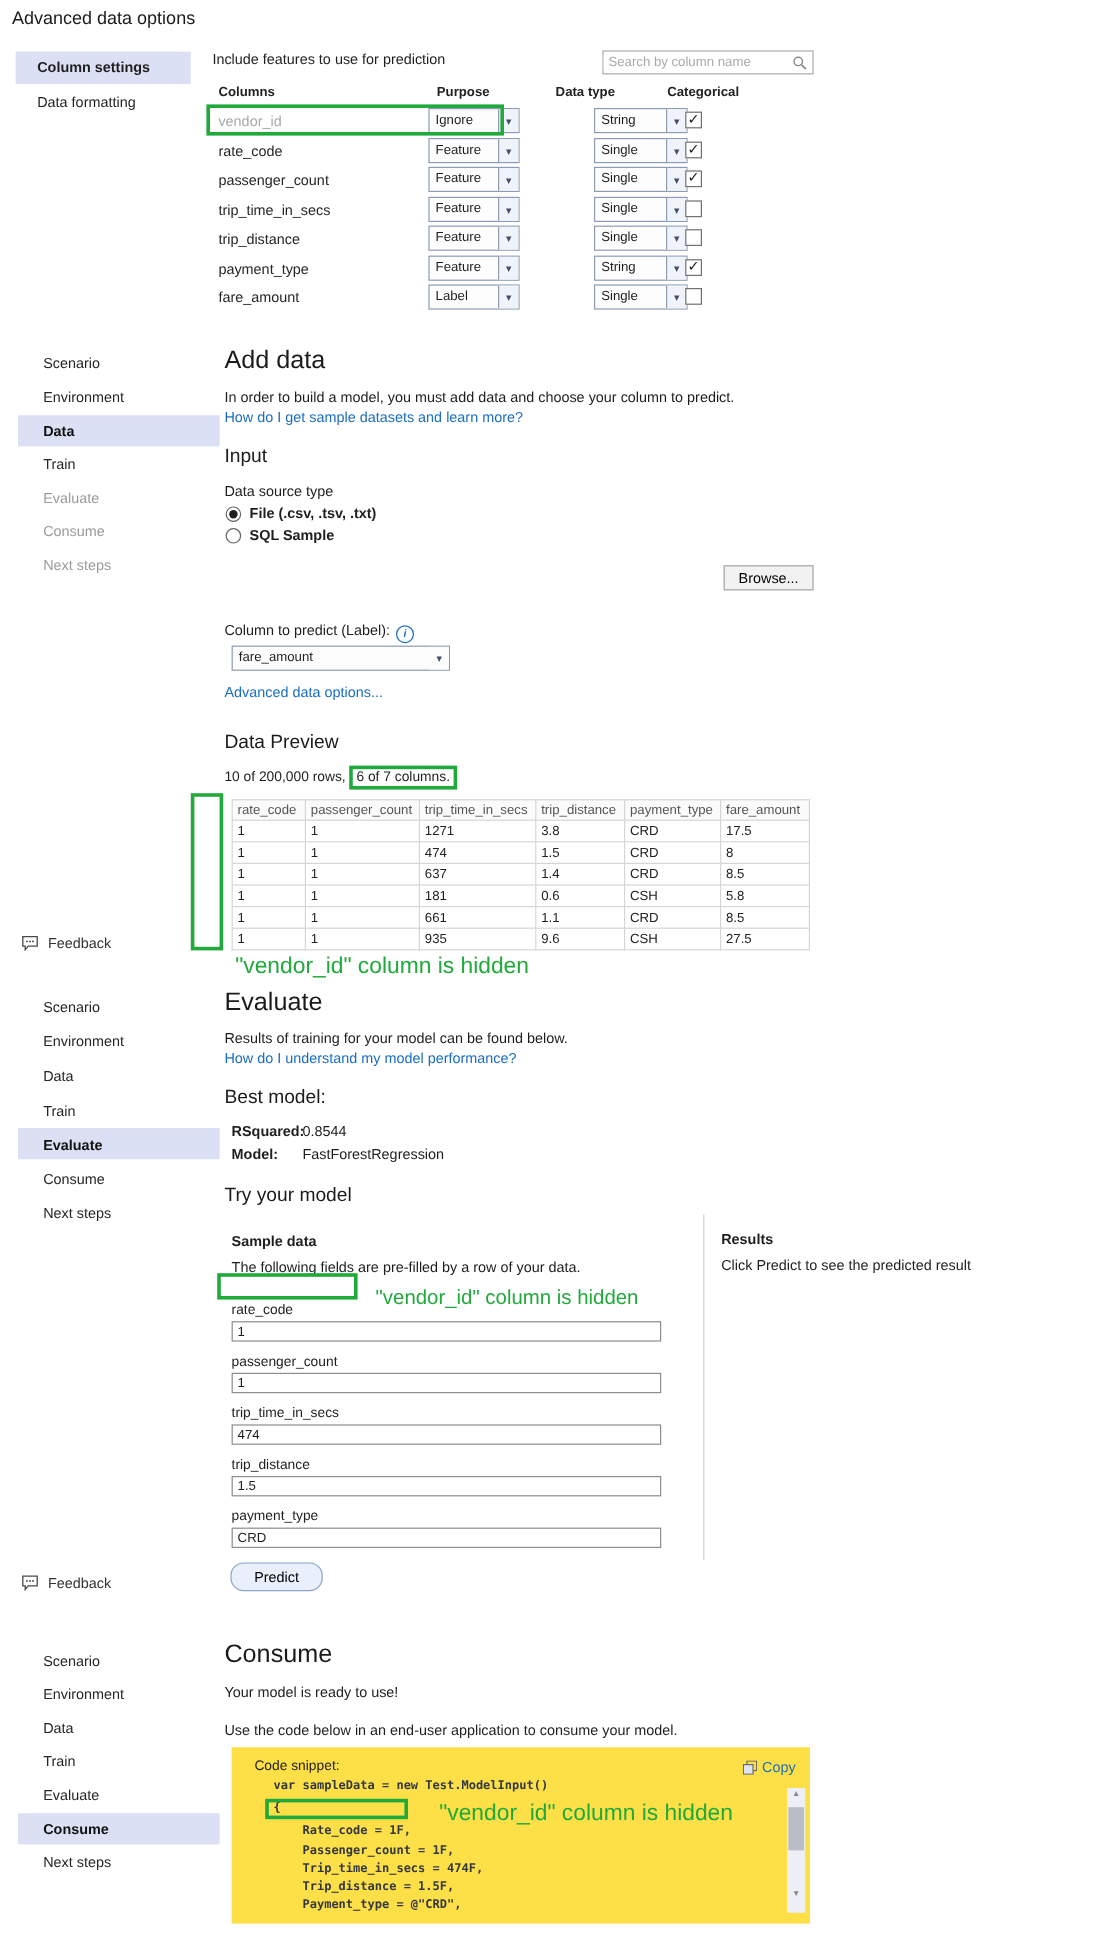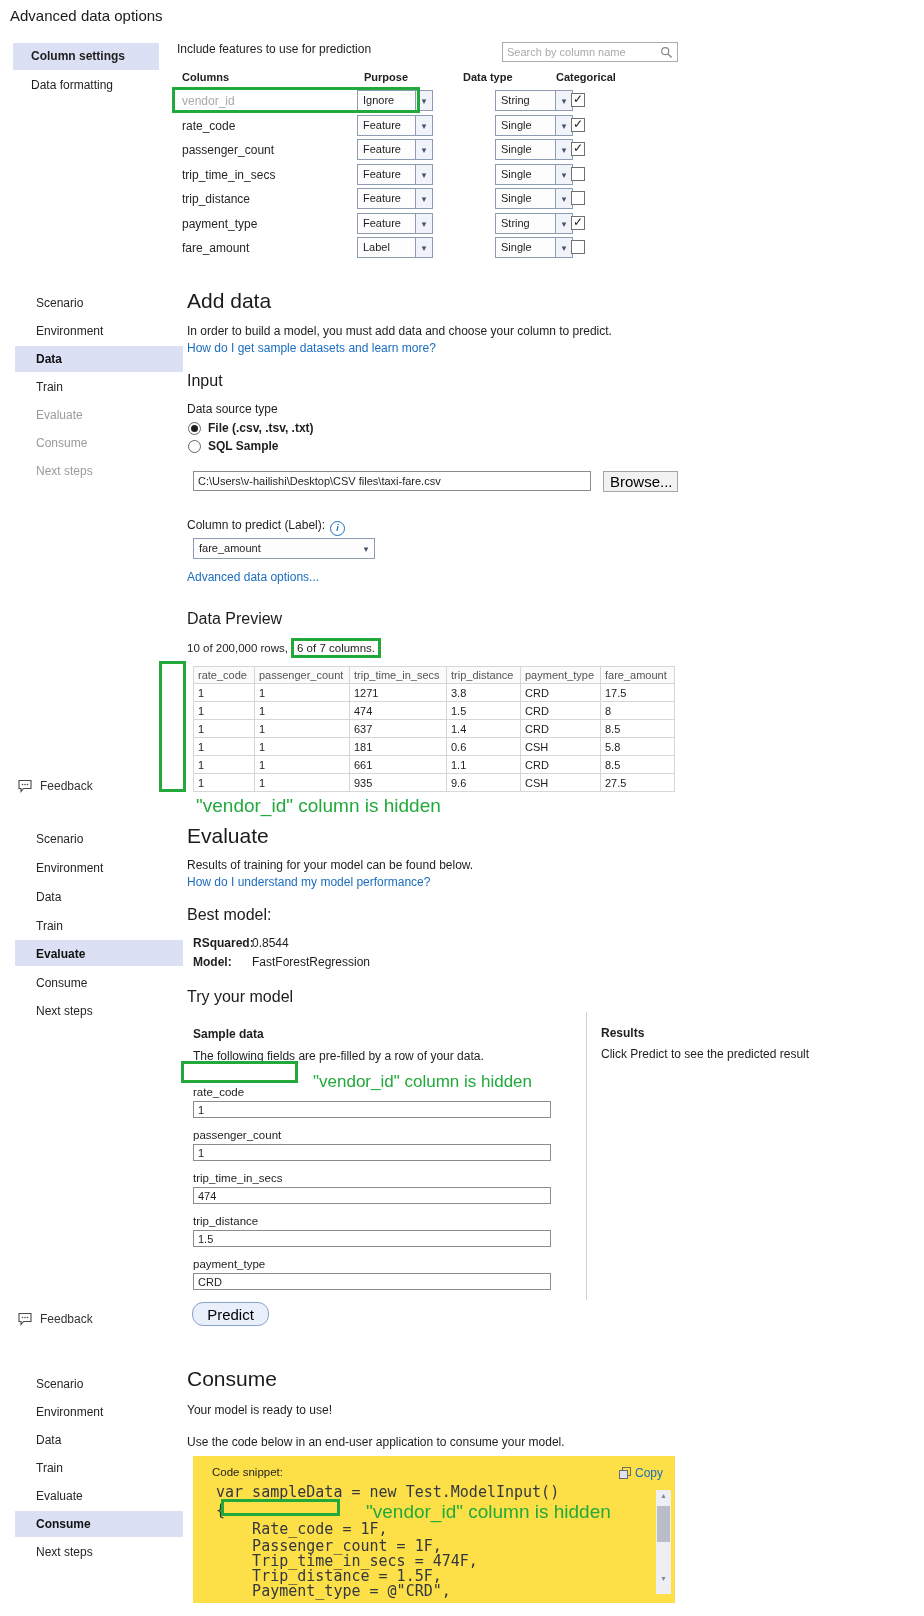--- a/index.html
+++ b/index.html
@@ -51,39 +51,39 @@
   
   .radio-row{position:absolute;display:flex;align-items:center;gap:7px;}
   .radio{width:13px;height:13px;border:1px solid #666;border-radius:50%;background:#fff;
          box-sizing:border-box;position:relative;cursor:pointer;}
   .radio.sel::after{content:"";position:absolute;left:2px;top:2px;width:7px;height:7px;
          border-radius:50%;background:#1f1f1f;}
   .radio-row span{font-size:12px;font-weight:bold;}
   
   .tinput{position:absolute;height:20px;border:1px solid #8c8c8c;font-size:11px;padding:0 4px;
           box-sizing:border-box;font-family:"Liberation Sans",sans-serif;color:#1e1e1e;background:#fff;}
-  .btn{position:absolute;border:1px solid #a5a5a5;background:#f2f2f2;font-size:15px;
+  .btn{position:absolute;border:1px solid #a5a5a5;background:#f2f2f2;font-size:12px;
        text-align:center;box-sizing:border-box;cursor:pointer;font-family:"Liberation Sans",sans-serif;}
   .btn.blue{background:#e9effb;border:1px solid #8aa3c8;}
   .info-icon{display:inline-block;width:13px;height:13px;border:1px solid #1a6dc0;border-radius:50%;
        color:#1a6dc0;font-size:9px;line-height:12px;text-align:center;vertical-align:-2px;margin-left:5px;
        font-style:italic;font-weight:bold;}
   
   .ptable{position:absolute;border-collapse:collapse;font-size:11px;background:#fff;}
   .ptable th{border:1px solid #d6d6d6;font-weight:normal;color:#555;text-align:left;
              padding:1px 4px;height:14px;background:#fbfbfb;white-space:nowrap;}
   .ptable td{border:1px solid #d6d6d6;padding:1px 4px;height:15px;color:#222;white-space:nowrap;}
   .field-label{position:absolute;font-size:11.5px;color:#1e1e1e;}
   .divider{position:absolute;width:1px;background:#d0d0d0;}
   
   .feedback{position:absolute;display:flex;align-items:center;gap:7px;font-size:12px;color:#333;cursor:pointer;}
   
   .code-area{position:absolute;left:193px;top:1456px;width:482px;height:147px;background:#fde047;}
-  .codeline{position:absolute;left:23px;font-family:"DejaVu Sans Mono",monospace;font-size:15px;
-            color:#333740;white-space:pre;}
+  .codeline{position:absolute;left:35px;font-family:"DejaVu Sans Mono",monospace;font-size:10px;
+            color:#333740;white-space:pre;font-weight:bold;}
   .copy{position:absolute;right:12px;top:10px;display:flex;align-items:center;gap:4px;
         font-size:12px;color:#1a6dc0;cursor:pointer;}
   .sbar{position:absolute;right:4px;top:34px;width:15px;height:104px;background:#edeff5;}
   .sbar .up{position:absolute;top:2px;left:0;width:15px;text-align:center;font-size:7px;color:#848894;}
   .sbar .thumb{position:absolute;top:16px;left:1px;width:13px;height:36px;background:#b9bdc7;}
   .sbar .down{position:absolute;bottom:12px;left:0;width:15px;text-align:center;font-size:7px;color:#848894;}
 </style>
 </head>
 <body>
 
@@ -208,21 +208,20 @@
   <div class="h2" style="left:187px;top:372px;">Input</div>
   <div class="txt" style="left:187px;top:402px;">Data source type</div>
   <div class="radio-row" style="left:188px;top:421px;">
     <span class="radio sel"></span>
     <span>File (.csv, .tsv, .txt)</span>
   </div>
   <div class="radio-row" style="left:188px;top:439px;">
     <span class="radio"></span>
     <span>SQL Sample</span>
   </div>
-  <input class="tinput" style="left: 193px; top: 471px; width: 398px;" value="C:\Users\v-hailishi\Desktop\CSV files\taxi-fare.csv">
   <button class="btn" style="left:603px;top:471px;width:75px;height:21px;">Browse...</button>
   <div class="txt" style="left:187px;top:518px;"><span>Column to predict (Label):</span><span class="info-icon">i</span></div>
   <div class="combo" style="left:193px;top:538px;width:182px;">
     <span class="val">fare_amount</span>
     <span class="arr" style="background:#fdfdfe;border-left:0;">▾</span>
   </div>
   <div class="link" style="left:187px;top:570px;">Advanced data options...</div>
 
   <div class="h2" style="left:187px;top:610px;">Data Preview</div>
   <div class="txt11" style="left:187px;top:638px;display:flex;align-items:center;">

